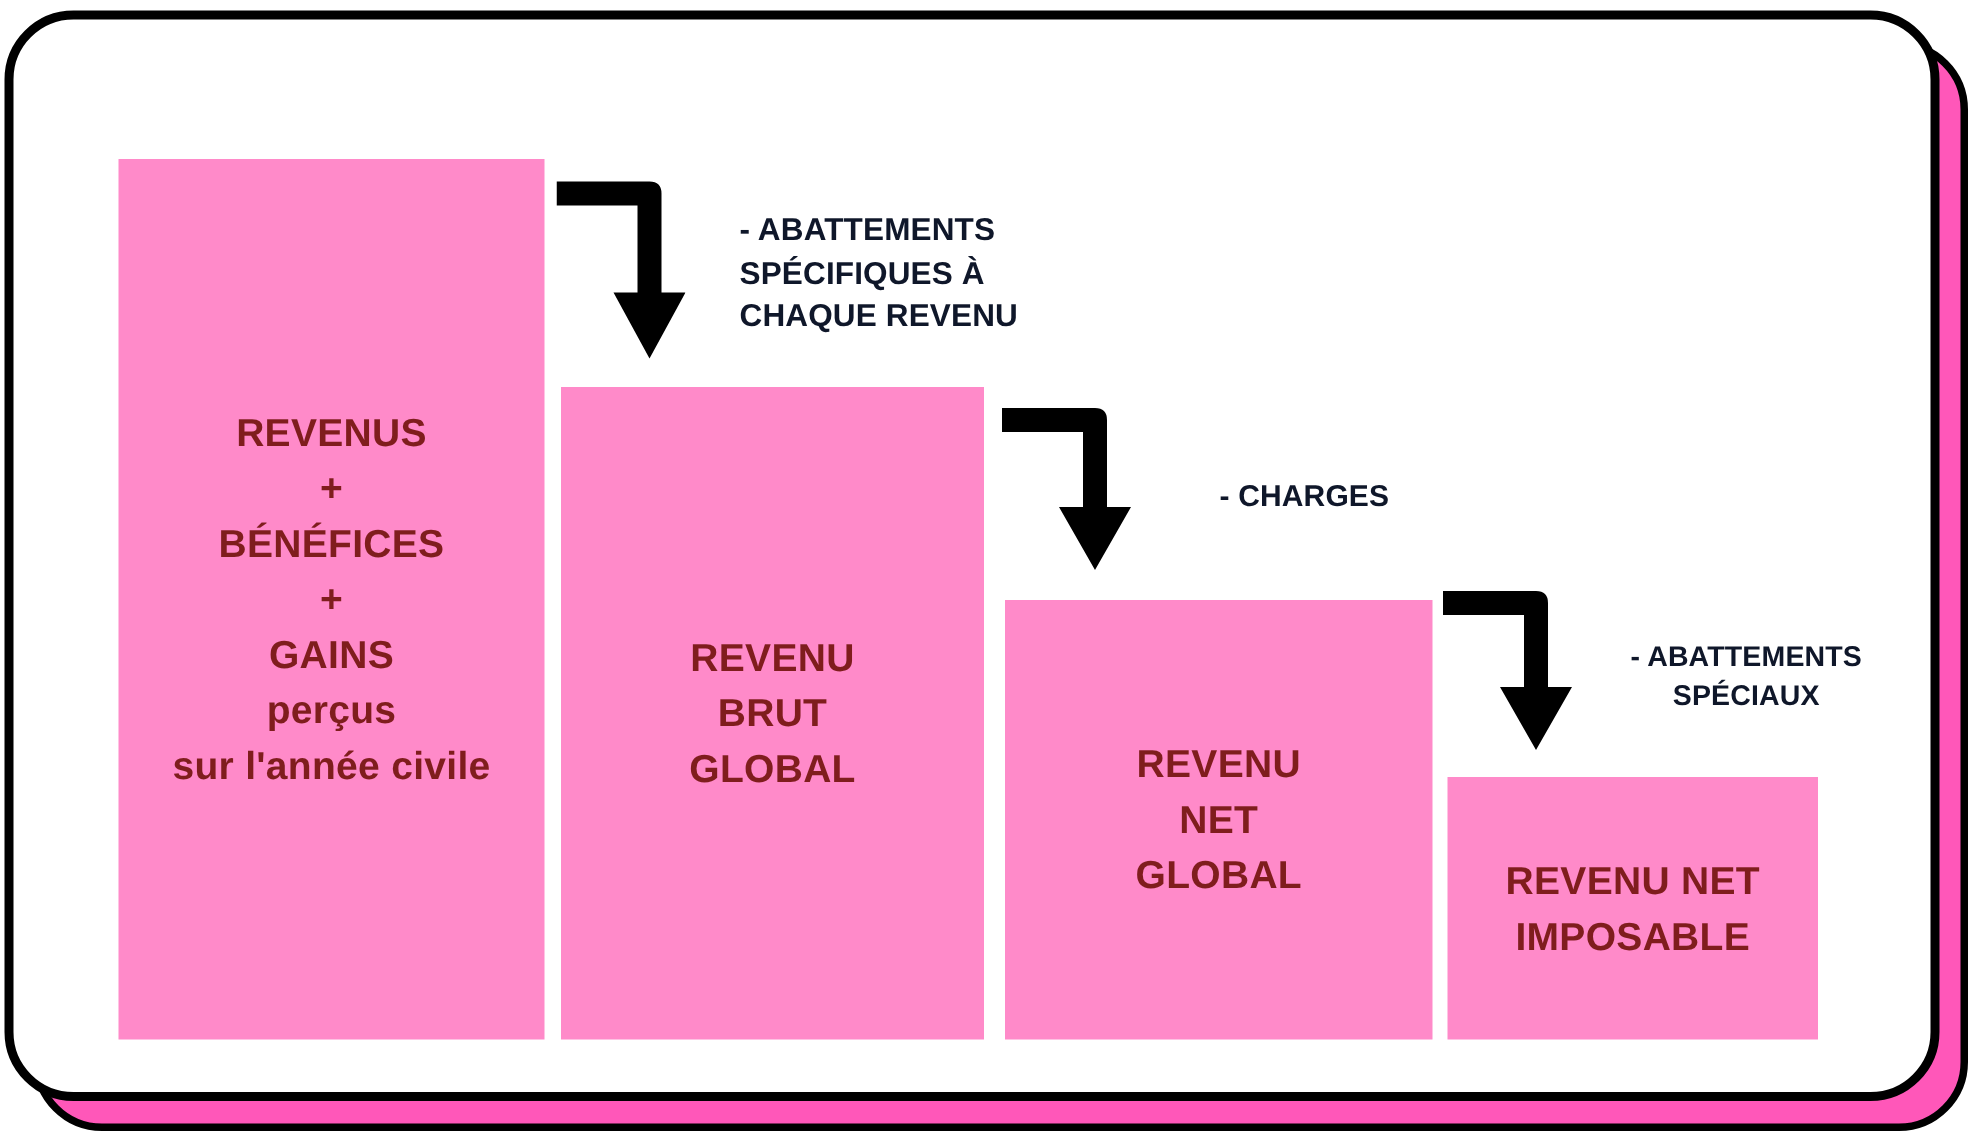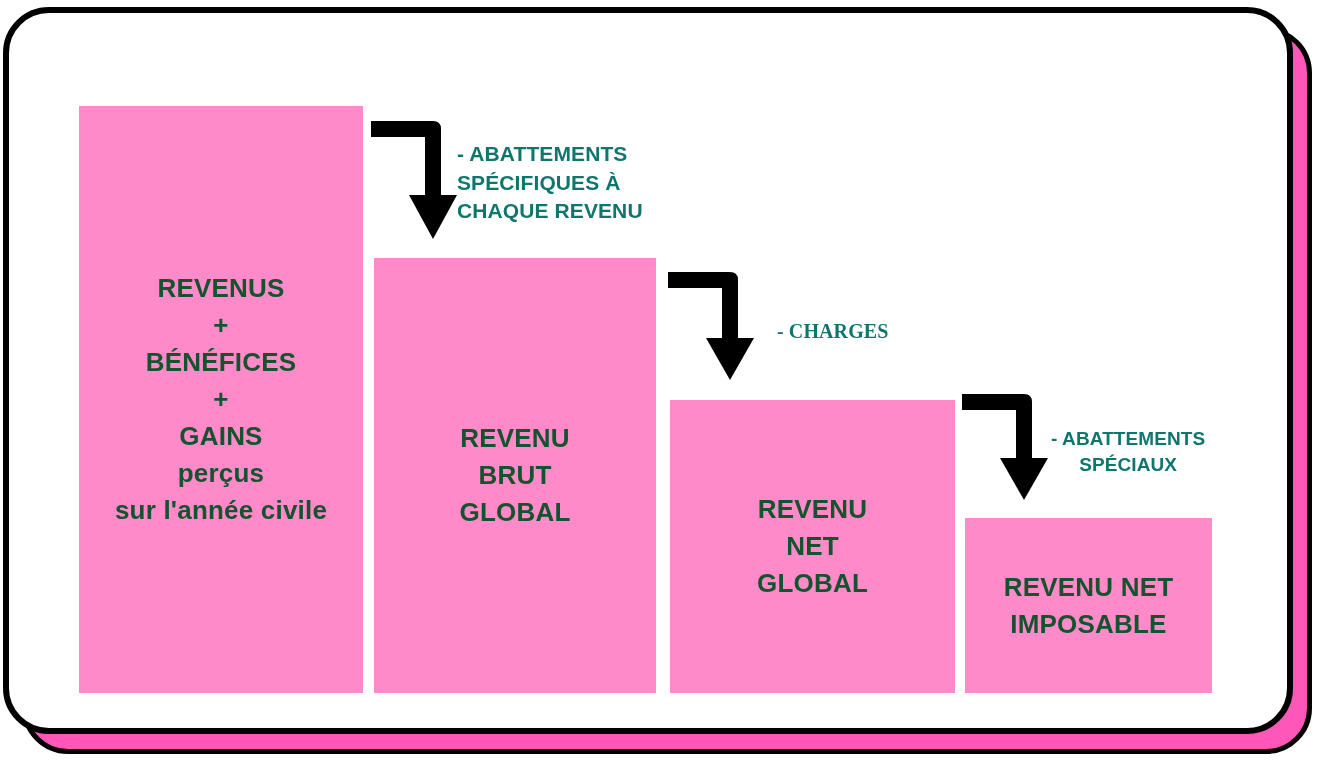--- a/index.html
+++ b/index.html
@@ -45,21 +45,21 @@
   
   .bar {
     position: absolute;
     background: #FF8AC9;
     display: flex;
     align-items: center;
     justify-content: center;
     box-sizing: border-box;
   }
   .bar-label {
-    color: #14532d;
+    color: #7f1d1d;
     font-weight: bold;
     text-align: center;
     line-height: 1.42;
     white-space: pre-line;
     letter-spacing: 0.2px;
   }
 
   #bar-1 { left: 79px;  top: 106px; width: 284px; height: 587px; }
   #bar-2 { left: 374px; top: 258px; width: 282px; height: 435px; }
   #bar-3 { left: 670px; top: 400px; width: 285px; height: 293px; }
@@ -76,28 +76,29 @@
   }
   .arrow svg { display: block; }
 
   #arrow-1 { left: 371px; top: 119px; }
   #arrow-2 { left: 668px; top: 270px; }
   #arrow-3 { left: 962px; top: 392px; }
 
   
   .arrow-caption {
     position: absolute;
-    color: #0f766e;
+    color: #0f172a;
     font-weight: bold;
     line-height: 1.36;
     white-space: pre-line;
     letter-spacing: 0.1px;
+    margin-left: 36px;
   }
   #caption-1 { left: 457px; top: 140px; font-size: 21px; text-align: left; }
-  #caption-2 { left: 777px; top: 318px; font-size: 20px; text-align: left; font-family: Liberation Serif, serif; }
+  #caption-2 { left: 777px; top: 318px; font-size: 20px; text-align: left; }
   #caption-3 { left: 1051px; top: 426px; font-size: 19px; text-align: center; }
 </style>
 </head>
 <body>
 
 <div id="canvas">
 
   <div class="card-shadow"></div>
   <div class="card-frame"></div>
 

